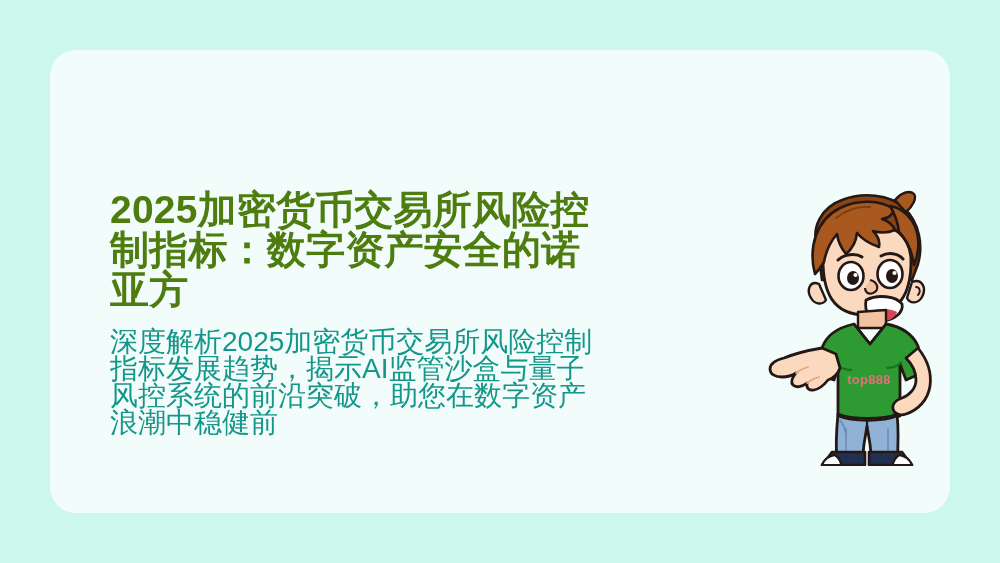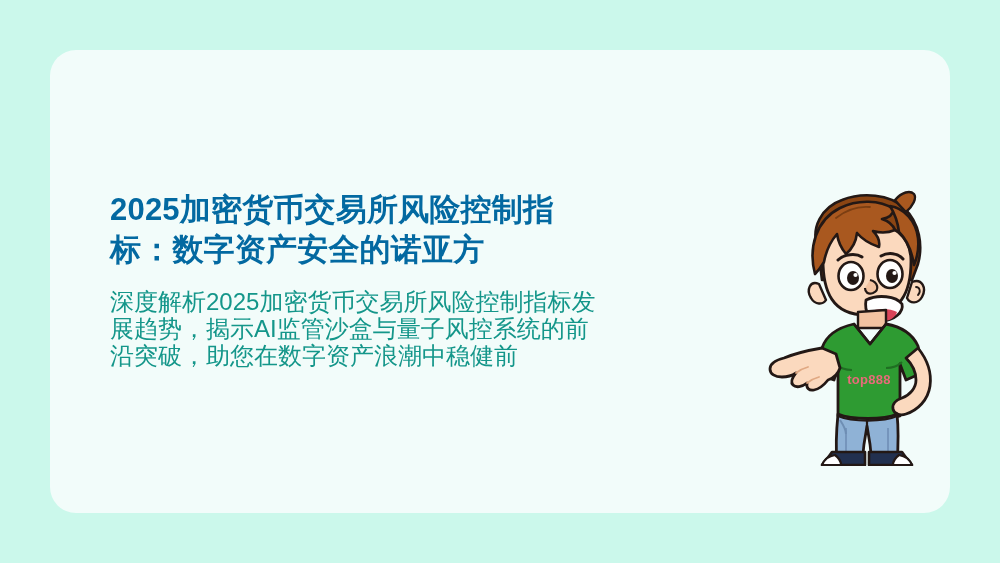--- a/index.html
+++ b/index.html
@@ -36,32 +36,32 @@
   
   #text-block {
     position: absolute;
     left: 60px;
     top: 140px;
     width: 500px;
   }
 
   #headline {
     margin: 0;
-    color: #0369a1;
-    font-size: 31px;
+    color: #4d7c0f;
+    font-size: 39px;
     line-height: 40px;
     font-weight: 700;
     letter-spacing: 0.2px;
     width: 480px;
   }
 
   #subheadline {
     margin: 18px 0 0 0;
     color: #14968A;
-    font-size: 24px;
+    font-size: 28px;
     line-height: 27px;
     font-weight: 400;
     width: 492px;
   }
 
   
   #mascot {
     position: absolute;
     left: 716px;
     top: 138px;

